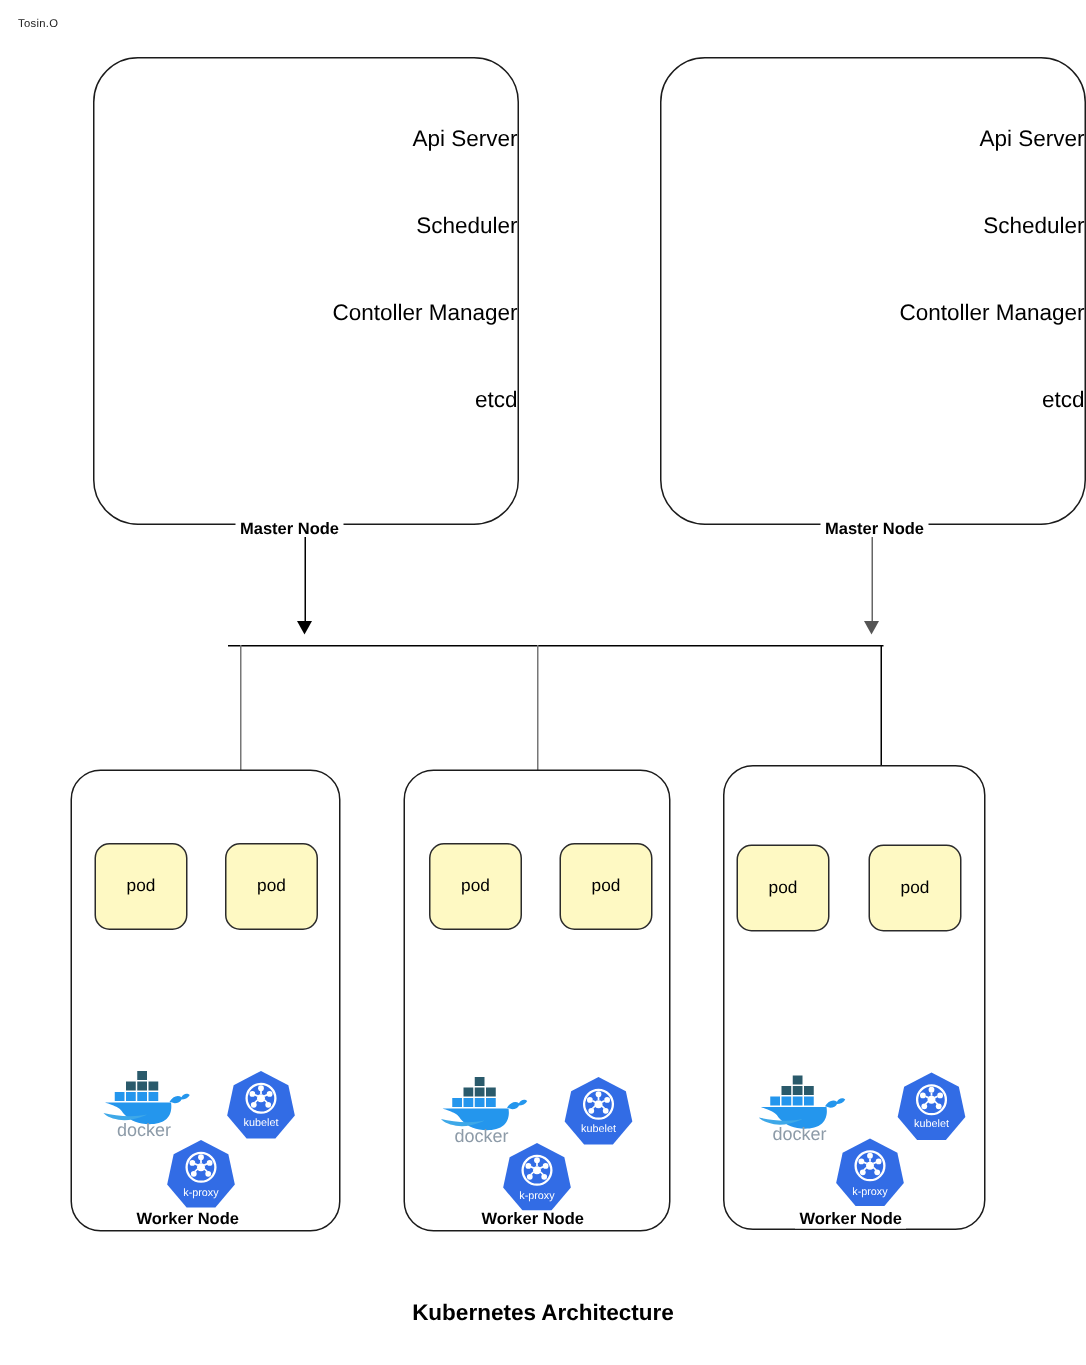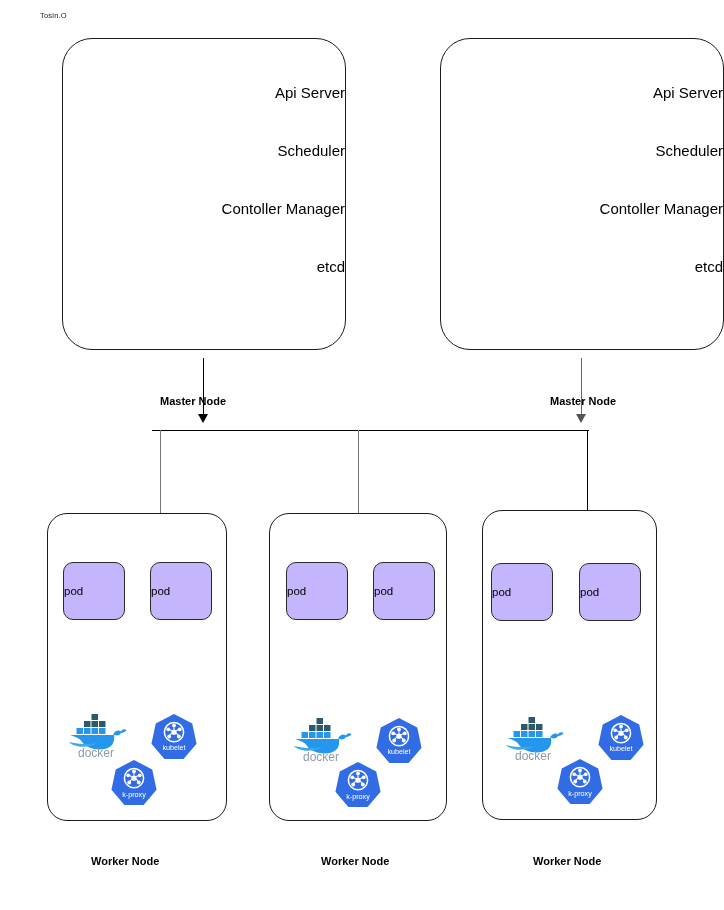--- a/index.html
+++ b/index.html
@@ -21,21 +21,20 @@
 
   
   .watermark {
     position: absolute;
     left: 12px;
     top: 11px;
     font-size: 7.5px;
     letter-spacing: .2px;
     color: #1a1a1a;
     white-space: nowrap;
-    margin-left: 28px;
   }
 
   
   .master-node {
     position: absolute;
     border: 1.3px solid #1b1b1b;
     border-radius: 30px;
     background: #ffffff;
     box-sizing: border-box;
   }
@@ -55,42 +54,41 @@
   }
   .node-caption {
     position: absolute;
     font-size: 11px;
     font-weight: bold;
     color: #000;
     background: #ffffff;
     padding: 0 3px;
     white-space: nowrap;
     line-height: 12px;
-    margin-top: 48px;
   }
 
   
   .worker-node {
     position: absolute;
     border: 1.3px solid #1b1b1b;
     border-radius: 20px;
     background: #ffffff;
     box-sizing: border-box;
   }
   .pod-box {
     position: absolute;
     width: 62px;
     height: 58px;
     border: 1.2px solid #2b2b2b;
     border-radius: 10px;
-    background: #c4b5fd;
+    background: #fef9c3;
     box-sizing: border-box;
     display: flex;
     align-items: center;
-    justify-content: flex-start;
+    justify-content: center;
     font-size: 11.5px;
     color: #000;
   }
 
   
   .vline {
     position: absolute;
     width: 0;
     border-left: 1.4px solid #000;
   }
@@ -405,14 +403,15 @@
           <line x1="45.5" y1="42" x2="41.5" y2="46"></line>
           <line x1="54.5" y1="37" x2="58.5" y2="35"></line>
           <line x1="45.5" y1="37" x2="41.5" y2="35"></line>
         </g>
         <text x="50" y="80" font-family="Liberation Sans, sans-serif" font-size="15" fill="#ffffff" text-anchor="middle">k-proxy</text>
       </svg>
     </div>
   </div>
   <div class="node-caption" style="left:530px; top:807px;">Worker Node</div>
 
+  <div class="figure-title" style="top:867px;">Kubernetes Architecture</div>
 
 </div>
 
 </body></html>

